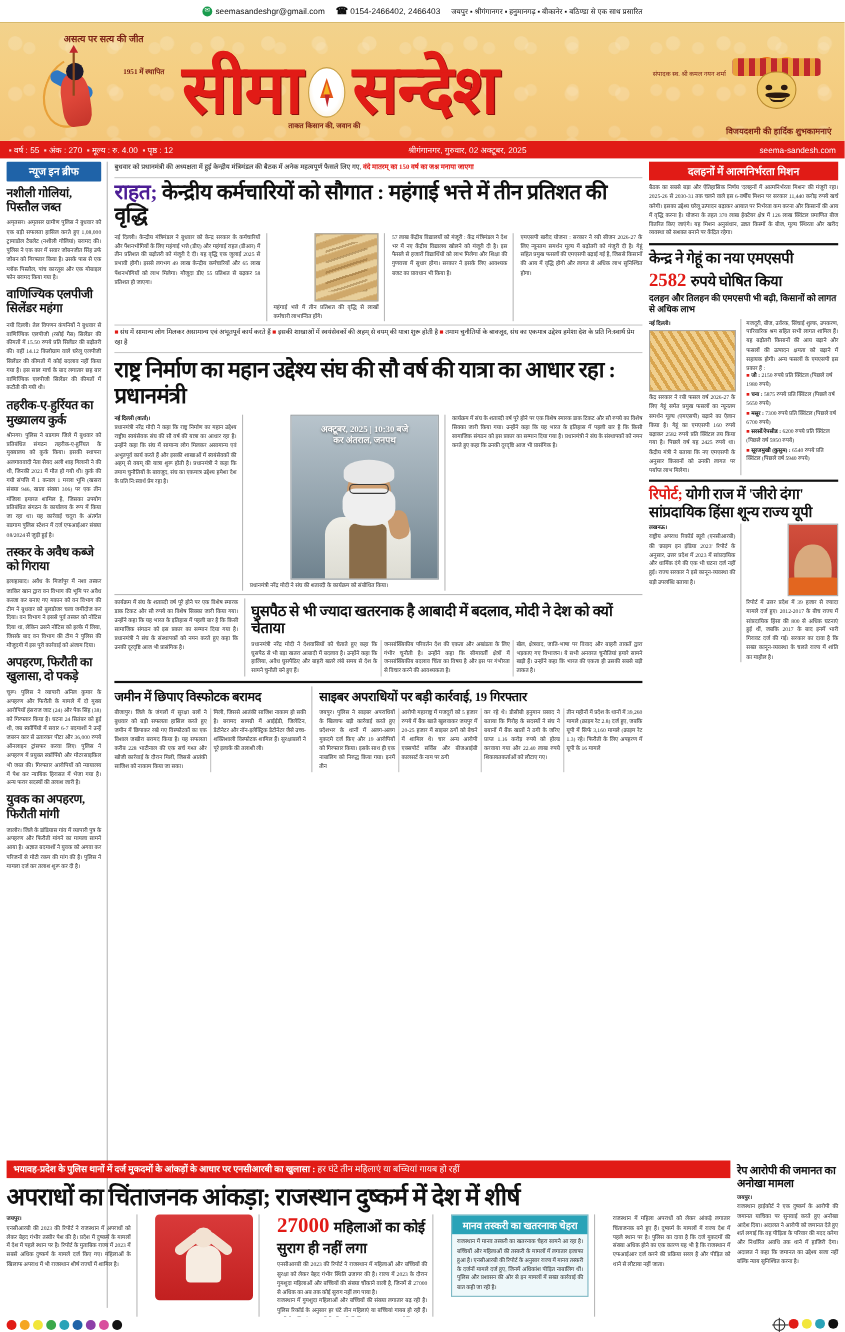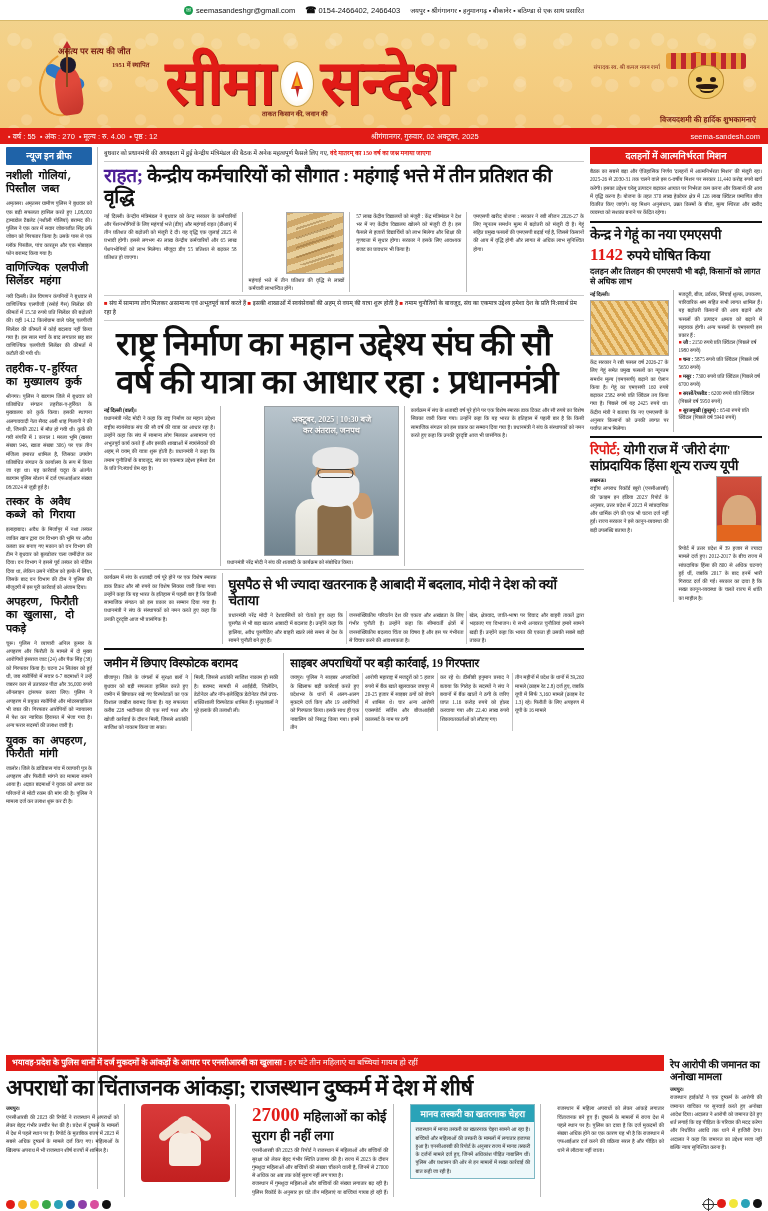--- a/index.html
+++ b/index.html
@@ -36,21 +36,21 @@
   }
   .mh-pattern {
     position: absolute; inset: 0;
     background-image:
       radial-gradient(circle at 30% 40%, rgba(255,255,255,.35) 0 6px, transparent 7px),
       radial-gradient(circle at 70% 60%, rgba(255,255,255,.3) 0 5px, transparent 6px);
     background-size: 46px 46px, 38px 38px;
     opacity: .5;
   }
   .tagline-left {
-    position: absolute; left: 58px; top: 24px; font-size: 8.5px; color: #7a1f14;
+    position: absolute; left: 58px; top: 8px; font-size: 8.5px; color: #7a1f14;
     font-weight: bold; font-family: "Liberation Sans", sans-serif;
   }
   .estd {
     position: absolute; left: 112px; top: 39px; font-size: 6.5px; color: #7a1f14;
     font-weight: bold;
   }
   .editor-line {
     position: absolute; right: 108px; top: 42px; font-size: 5.8px; color: #7a1f14;
     text-align: right;
   }
@@ -149,42 +149,42 @@
   .col-right{ width: 172px; flex: none; }
 
   
   .brief-tab {
     background: #1f63a8; color: #fff; font-size: 9.5px; font-weight: bold;
     text-align: center; padding: 2px 0 3px; margin-bottom: 3px;
     border-radius: 1px; font-family: "Liberation Serif", serif;
   }
   .brief-h {
     font-size: 11px; line-height: 1.2; font-weight: bold; color: #111;
-    margin: 5px 0 3px; letter-spacing: -.2px; font-family: Liberation Mono, monospace;
+    margin: 5px 0 3px; letter-spacing: -.2px;
   }
 
   
   .kicker {
     font-size: 6.2px; line-height: 1.45; color: #111; padding: 2px 0 3px;
     border-bottom: 1px solid #c9c9c9;
   }
   .kicker .red { color: #e11b16; font-weight: bold; }
   .lead-head {
     font-size: 19px; line-height: 1.12; font-weight: bold; color: #111;
     margin: 3px 0 4px; letter-spacing: -.3px;
   }
   .lead-head .red { color: #4c1d95; }
   .bullets {
     font-size: 6px; line-height: 1.5; color: #111; padding: 3px 0;
     border-top: 1px solid #c9c9c9; border-bottom: 1px solid #c9c9c9;
   }
   .bullets .sq { color: #e11b16; font-size: 6px; }
   .mega-head {
-    font-size: 33px; line-height: 1.14; font-weight: bold; color: #111;
-    margin: 5px 12px 5px; letter-spacing: -.6px;
+    font-size: 20px; line-height: 1.14; font-weight: bold; color: #111;
+    margin: 5px 0 5px; letter-spacing: -.6px;
   }
   .cols2 { column-count: 2; column-gap: 6px; column-rule: 1px solid #c4c4c4; }
   .cols3 { column-count: 3; column-gap: 6px; column-rule: 1px solid #c4c4c4; }
   .cols4 { column-count: 4; column-gap: 6px; column-rule: 1px solid #c4c4c4; }
 
   .sec-head {
     font-size: 11.5px; font-weight: bold; color: #111; line-height: 1.15;
     margin: 4px 0 3px; letter-spacing: -.2px;
   }
   .sec-head-lg {
@@ -503,21 +503,21 @@
 
     <div class="col-right">
 
       <div class="dl-red-banner">दलहनों में आत्मनिर्भरता मिशन</div>
       <div class="body-txt">बैठक का सबसे बड़ा और ऐतिहासिक निर्णय 'दलहनों में आत्मनिर्भरता मिशन' की मंजूरी रहा। 2025-26 से 2030-31 तक चलने वाले इस 6-वर्षीय मिशन पर सरकार 11,440 करोड़ रुपये खर्च करेगी। इसका उद्देश्य घरेलू उत्पादन बढ़ाकर आयात पर निर्भरता कम करना और किसानों की आय में वृद्धि करना है। योजना के तहत 370 लाख हेक्टेयर क्षेत्र में 126 लाख क्विंटल प्रमाणित बीज वितरित किए जाएंगे। यह मिशन अनुसंधान, उन्नत किस्मों के बीज, मूल्य स्थिरता और खरीद व्यवस्था को सशक्त बनाने पर केंद्रित रहेगा।</div>
 
       <hr class="sec-divider">
 
       <div class="sec-head-lg">केन्द्र ने गेहूं का नया एमएसपी</div>
       <div>
-        <span class="num-red">1142</span>
+        <span class="num-red">2582</span>
         <span class="sec-head-lg" style="display:inline">रुपये घोषित किया</span>
       </div>
       <div style="font-size:8px; font-weight:bold; line-height:1.25; margin:2px 0 3px; color:#111;">दलहन और तिलहन की एमएसपी भी बढ़ी, किसानों को लागत से अधिक लाभ</div>
 
       <div style="display:flex; gap:5px;">
         <div style="width:50%" class="col-rule">
           <div class="body-txt" style="padding-right:4px">
             <span class="dl">नई दिल्ली।</span>
           </div>
           <div class="photo wheat-photo" style="margin:2px 4px 2px 0"></div>

